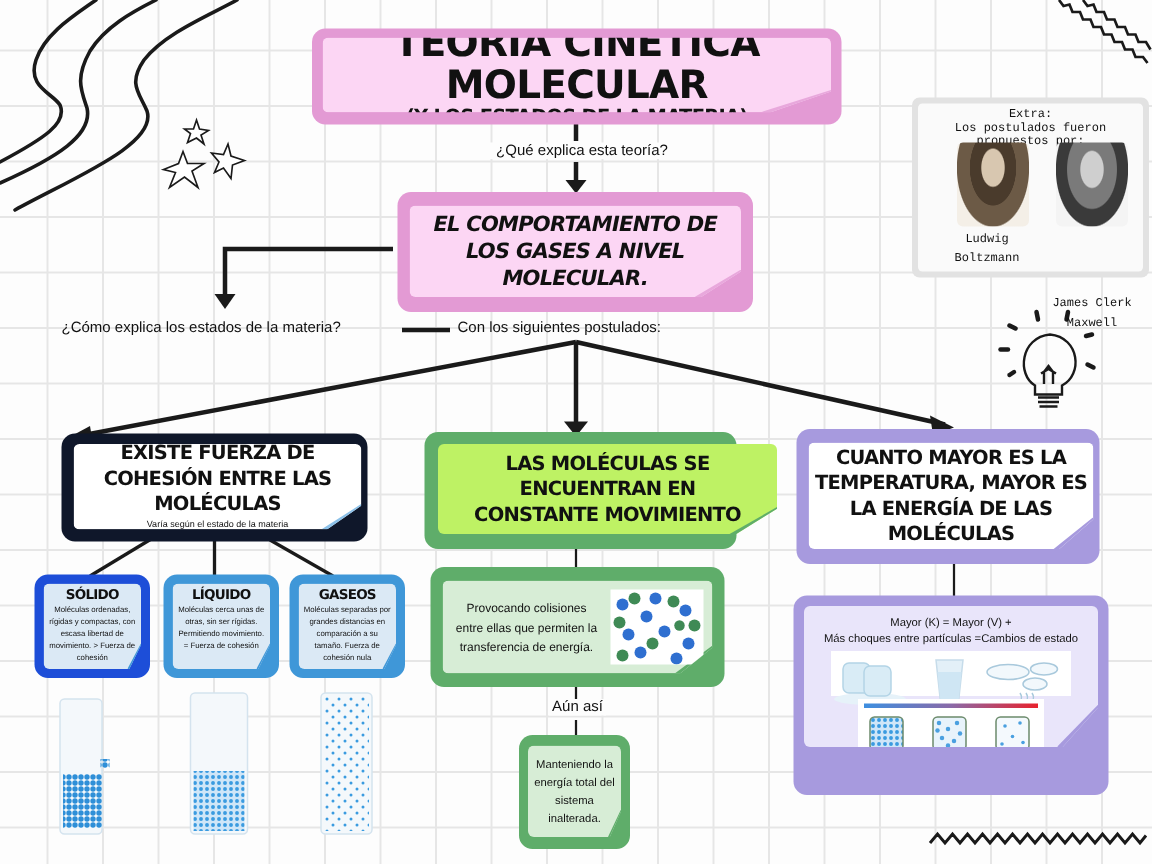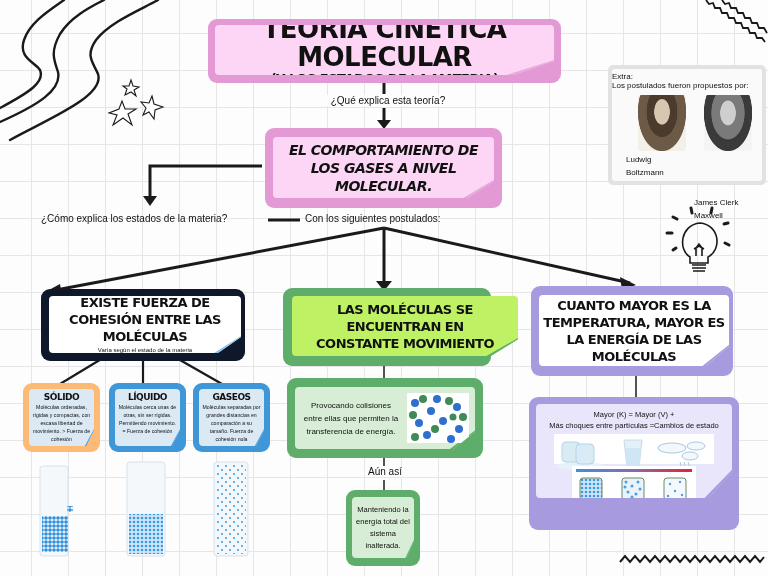--- a/index.html
+++ b/index.html
@@ -114,21 +114,21 @@
   <div class="card-inner" style="left:8px;top:9px;width:221px;height:61px;background:#fcd6f4;">
     <div class="fold" style="background:#e8a8dc;"></div>
     <div class="title-font" style="font-size:14px;line-height:18px;width:190px;font-style:italic;">EL COMPORTAMIENTO DE LOS GASES A NIVEL MOLECULAR.</div>
   </div>
 </div>
 
 <div class="abs" style="left:41px;top:213px;font-size:10px;">¿Cómo explica los estados de la materia?</div>
 <div class="abs" style="left:305px;top:213px;font-size:10px;">Con los siguientes postulados:</div>
 
 <div class="abs" style="left:608px;top:65px;width:158px;height:120px;background:#e2e2e2;border-radius:5px;padding:4px;">
-  <div style="background:#fafafa;width:100%;height:100%;border-radius:3px;position:relative;text-align:left;">
+  <div style="background:#fafafa;width:100%;height:100%;border-radius:3px;position:relative;text-align:center;font-family:Liberation Mono, monospace;">
     <div style="font-size:8px;padding-top:3px;">Extra:</div>
     <div style="font-size:8px;">Los postulados fueron propuestos por:</div>
     <div style="position:absolute;left:26px;top:26px;width:48px;height:56px;background:radial-gradient(ellipse at 50% 30%,#d8c7b0 0 22%,#4a3b2c 24% 45%,#6c5a46 46% 70%,#f4efe7 72%);border-radius:4px;"></div>
     <div style="position:absolute;left:92px;top:26px;width:48px;height:56px;background:radial-gradient(ellipse at 50% 32%,#cfcfcf 0 22%,#7a7a7a 24% 48%,#3a3a3a 50% 70%,#f4f4f4 72%);border-radius:4px;"></div>
     <div style="position:absolute;left:14px;top:84px;width:64px;font-size:8px;line-height:13px;">
       <div>Ludwig</div>
       <div>Boltzmann</div>
     </div>
     <div style="position:absolute;left:82px;top:84px;width:68px;font-size:8px;line-height:13px;margin-top:43px;">
       <div>James Clerk</div>
@@ -138,21 +138,21 @@
 </div>
 
 <div class="card" style="left:41px;top:289px;width:204px;height:72px;background:#0f172a;">
   <div class="card-inner" style="left:8px;top:7px;width:192px;height:57px;background:#ffffff;">
     <div class="fold" style="background:#8bc0e8;"></div>
     <div class="title-font" style="font-size:13px;line-height:17px;width:180px;">EXISTE FUERZA DE COHESIÓN ENTRE LAS MOLÉCULAS</div>
     <div style="font-size:6px;line-height:10px;">Varía según el estado de la materia</div>
   </div>
 </div>
 
-<div class="card" style="left:23px;top:383px;width:77px;height:69px;background:#fdba74;">
+<div class="card" style="left:23px;top:383px;width:77px;height:69px;background:#1d4ed8;">
   <div class="card-inner" style="left:6px;top:6px;width:65px;height:57px;background:#dbe9f5;justify-content:flex-start;padding-top:3px;">
     <div class="fold" style="background:#3f97d8;"></div>
     <div class="title-font" style="font-size:9px;line-height:11px;">SÓLIDO</div>
     <div class="tiny" style="width:58px;">Moléculas ordenadas, rígidas y compactas, con escasa libertad de movimiento. &gt; Fuerza de cohesión</div>
   </div>
 </div>
 <div class="card" style="left:109px;top:383px;width:77px;height:69px;background:#3f97d8;">
   <div class="card-inner" style="left:6px;top:6px;width:65px;height:57px;background:#dbe9f5;justify-content:flex-start;padding-top:3px;">
     <div class="fold" style="background:#3f97d8;"></div>
     <div class="title-font" style="font-size:9px;line-height:11px;">LÍQUIDO</div>

